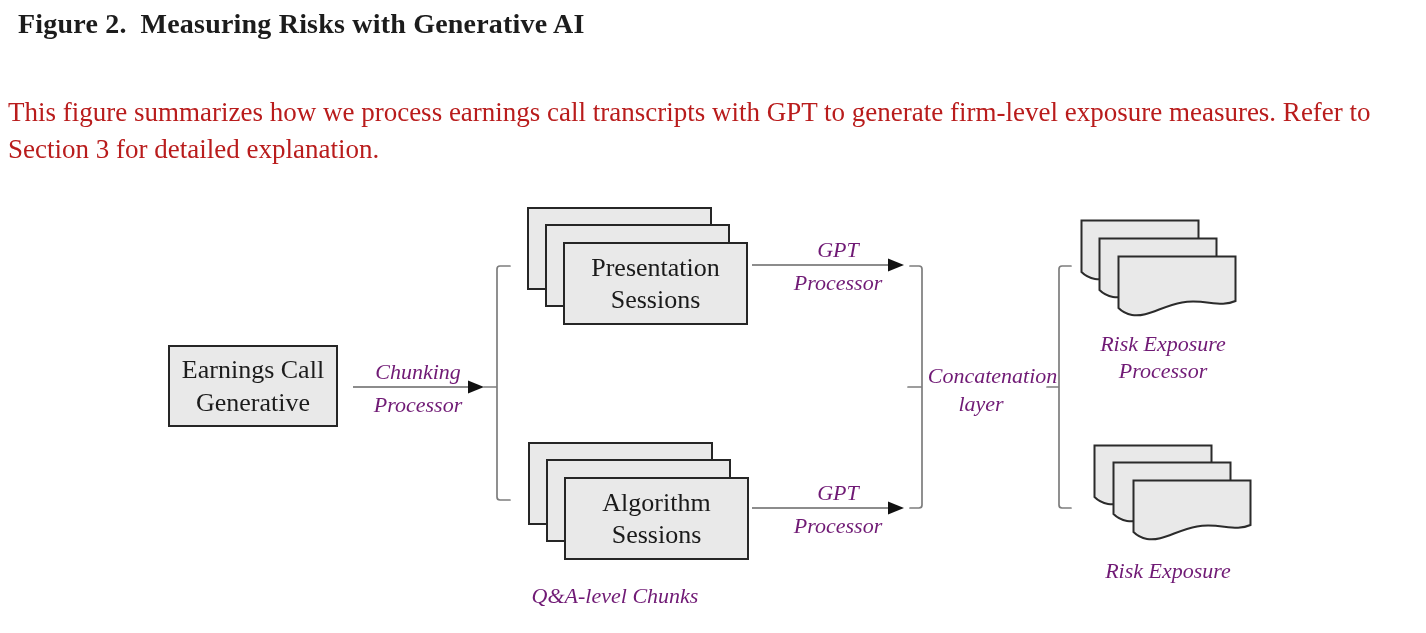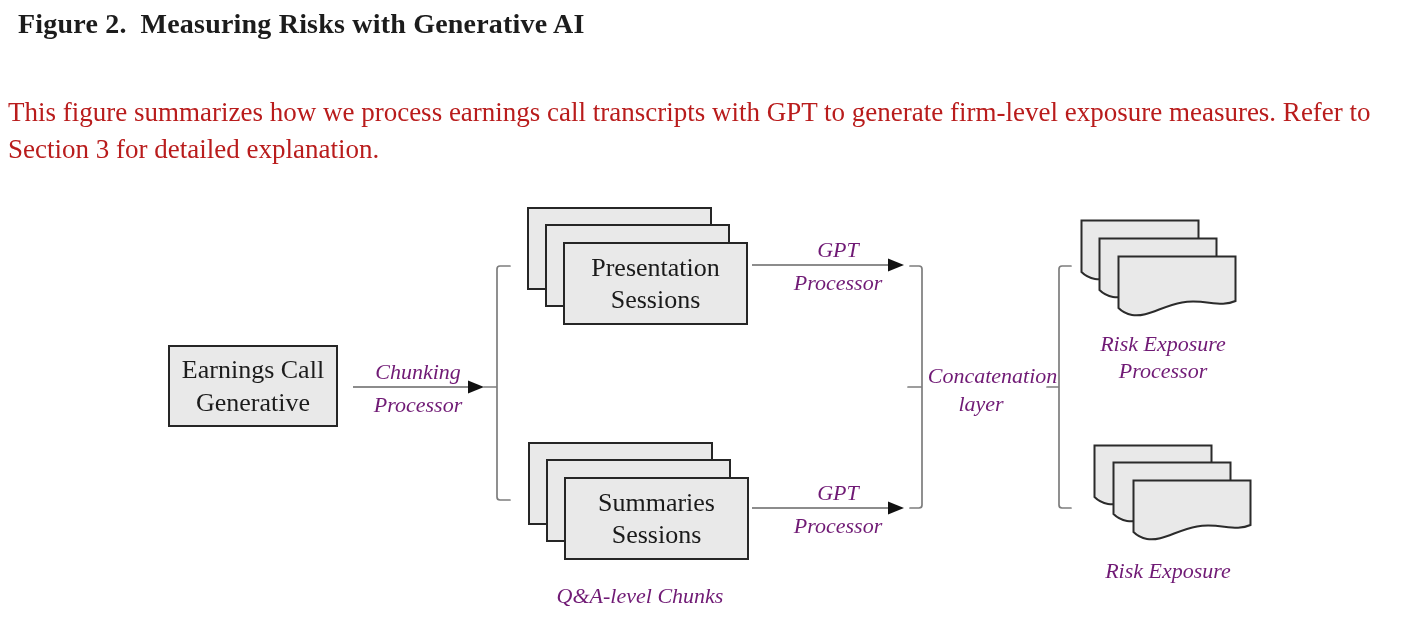--- a/index.html
+++ b/index.html
@@ -69,25 +69,25 @@
       <div class="sbox labelled" style="left:563px;top:242px;">
         <span>Presentation</span>
         <span>Sessions</span>
       </div>
     </div>
 
     <div>
       <div class="sbox" style="left:528px;top:442px;"></div>
       <div class="sbox" style="left:546px;top:459px;"></div>
       <div class="sbox labelled" style="left:564px;top:477px;">
-        <span>Summaries</span>
+        <span>Algorithm</span>
         <span>Sessions</span>
       </div>
     </div>
-    <div class="ilabel" style="left:520px;top:582px;width:240px;">Q&amp;A-level Chunks</div>
+    <div class="ilabel" style="left:495px;top:582px;width:240px;">Q&amp;A-level Chunks</div>
 
     <div class="ilabel" style="left:778px;top:236px;width:120px;">GPT</div>
     <div class="ilabel" style="left:778px;top:269px;width:120px;">Processor</div>
 
     <div class="ilabel" style="left:778px;top:479px;width:120px;">GPT</div>
     <div class="ilabel" style="left:778px;top:512px;width:120px;">Processor</div>
 
     <div class="ilabel" style="left:922px;top:362px;width:141px;">Concatenation</div>
     <div class="ilabel" style="left:922px;top:390px;width:118px;">layer</div>
 

